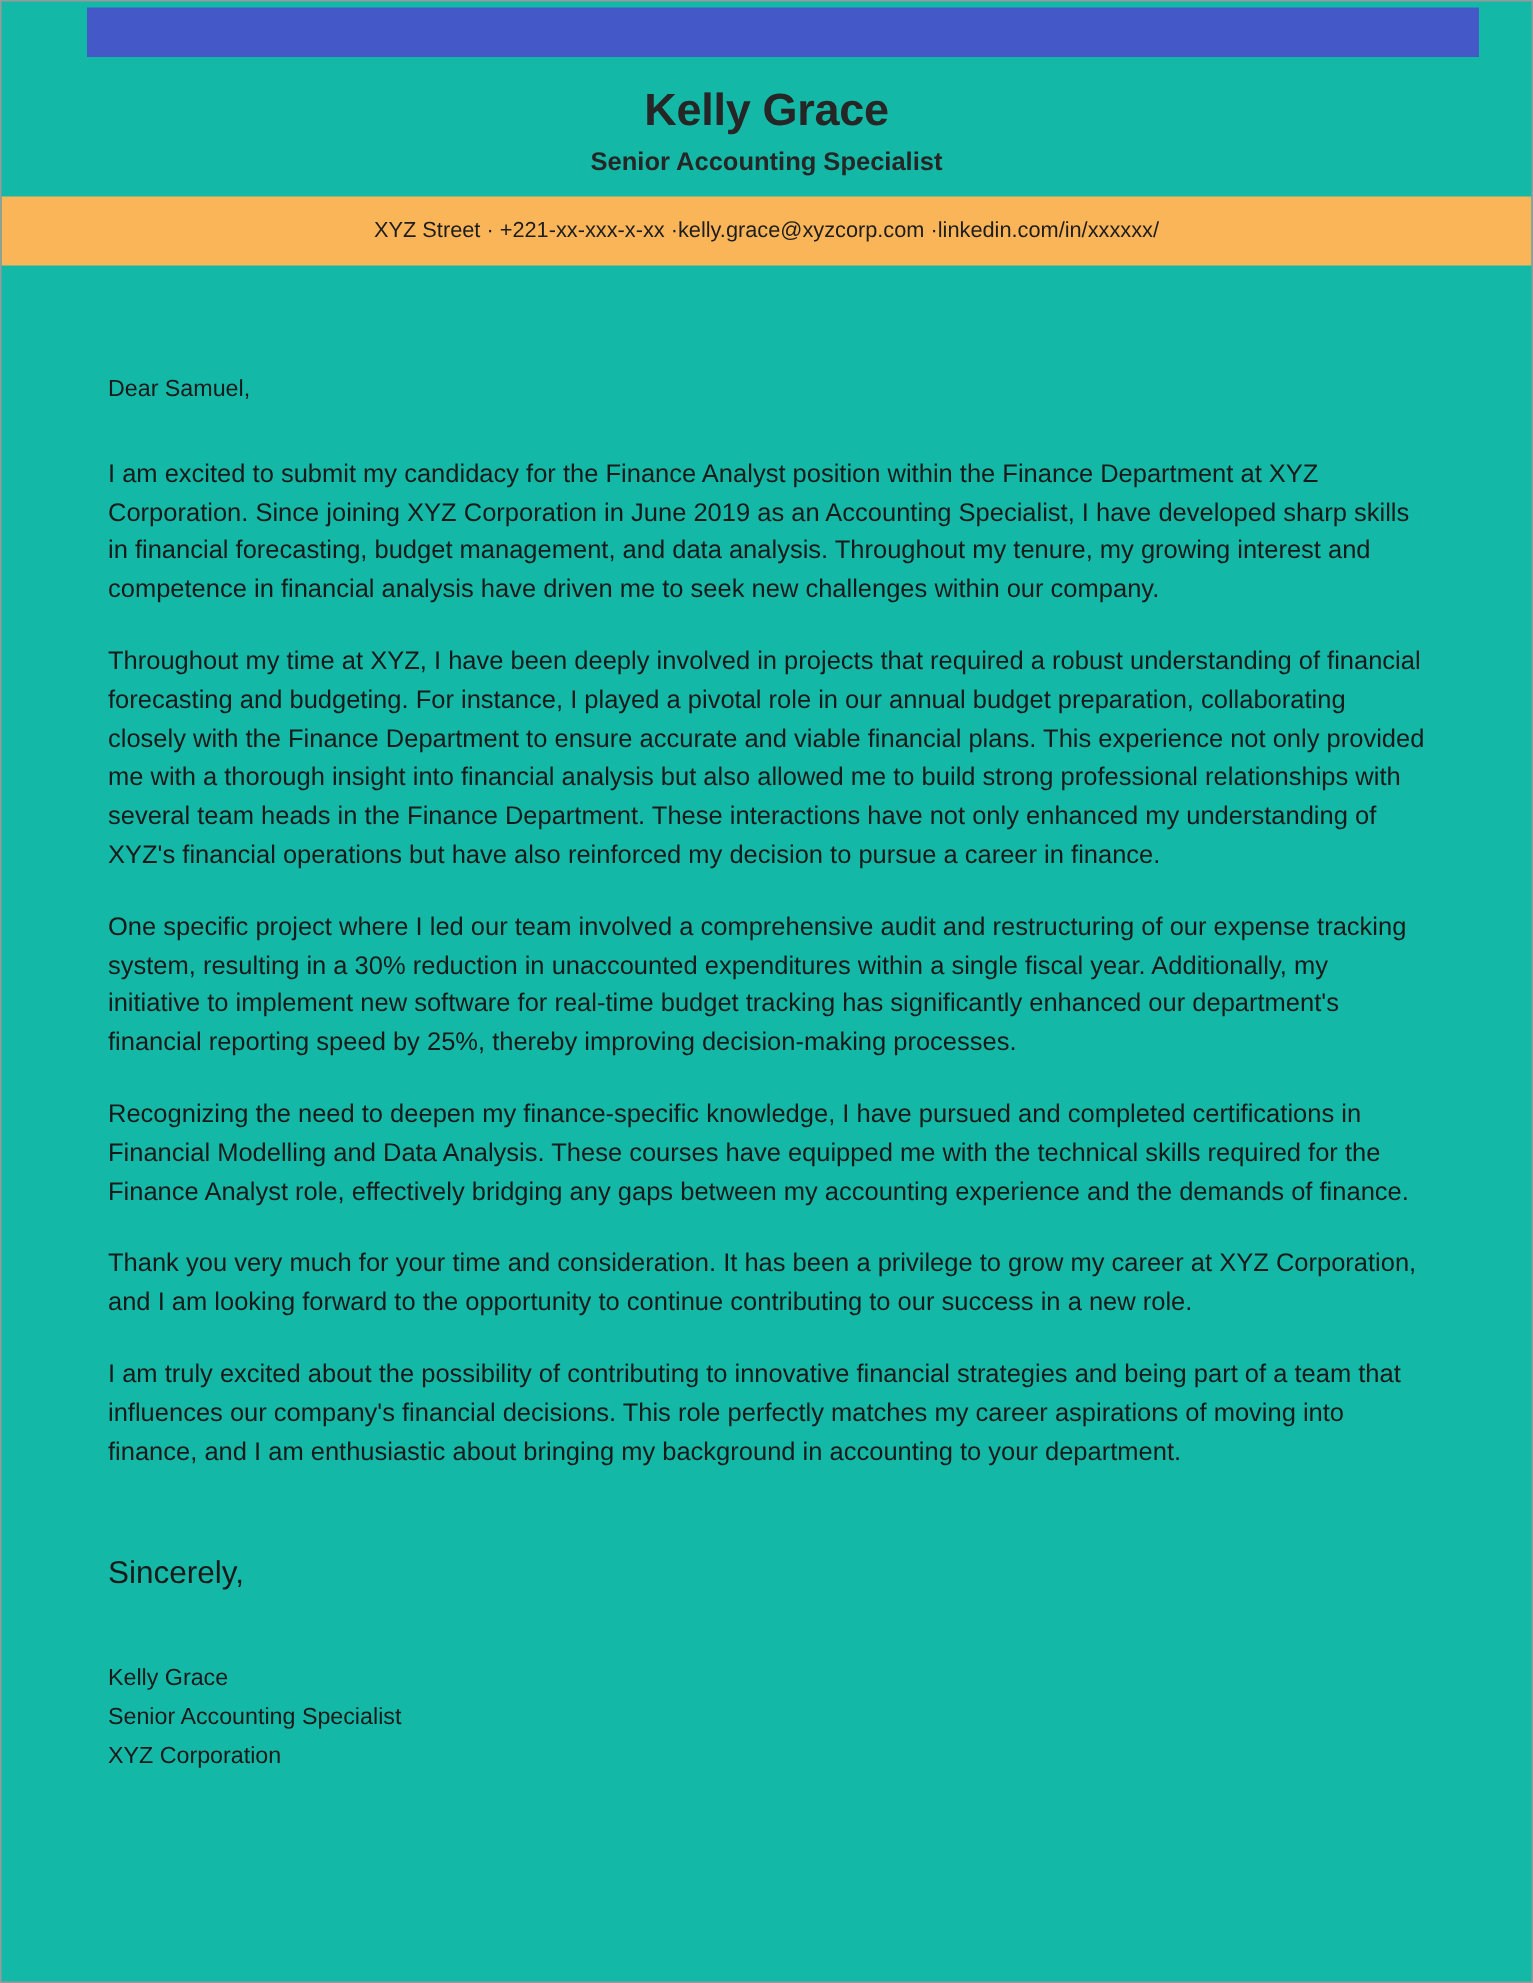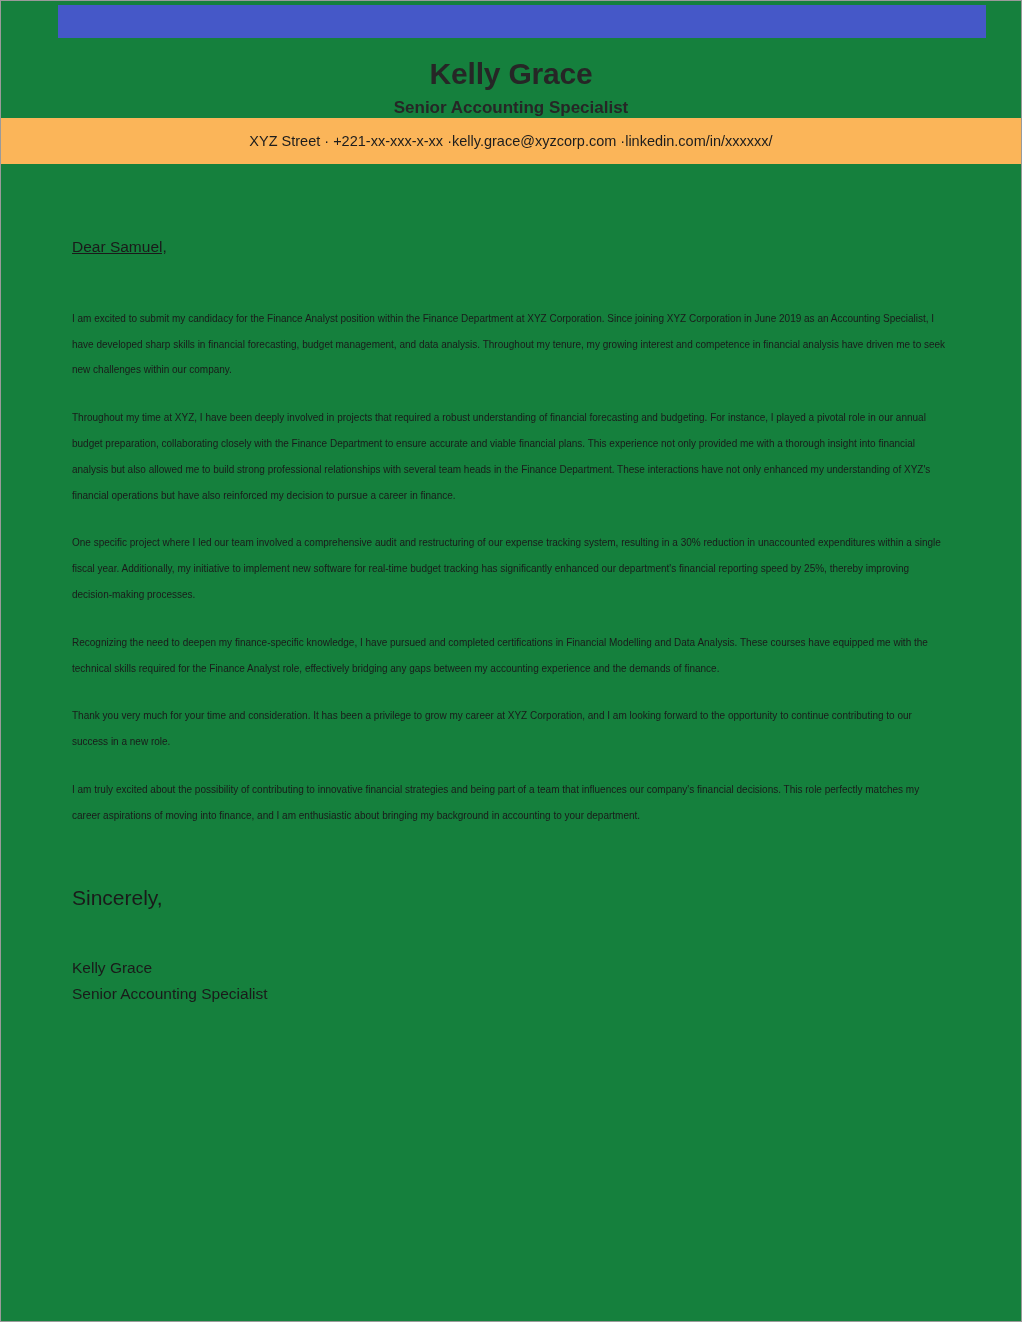--- a/index.html
+++ b/index.html
@@ -12,21 +12,21 @@
     height: 1322px;
     font-family: "Liberation Sans", sans-serif;
     -webkit-font-smoothing: antialiased;
   }
 
   .page {
     position: relative;
     box-sizing: border-box;
     width: 1022px;
     height: 1322px;
-    background: #15803d;
+    background: #14b8a6;
     border: 1px solid #9a9a9a;
     overflow: hidden;
   }
 
   
   .header {
     position: relative;
     width: 100%;
   }
 
@@ -55,20 +55,21 @@
 
   .job-title {
     margin: 6px 0 0 0;
     font-size: 17px;
     font-weight: bold;
     color: #262626;
     line-height: 1.2;
   }
 
   .orange-bar {
+    margin-top: 13px;
     width: 100%;
     height: 46px;
     background: #fbb559;
     display: flex;
     align-items: center;
     justify-content: center;
   }
 
   .contact-line {
     font-size: 14.5px;
@@ -78,26 +79,25 @@
 
   
   .letter-body {
     padding: 70px 71px 0 71px;
   }
 
   .salutation {
     font-size: 15.5px;
     color: #1a1a1a;
     line-height: 26px;
-    margin: 0 0 46px 0;
-    text-decoration: underline;
+    margin: 0 0 30px 0;
   }
 
   .para {
-    font-size: 10px;
+    font-size: 17px;
     color: #1a1a1a;
     line-height: 25.8px;
     margin: 0 0 22px 0;
     text-align: left;
   }
 
   .signoff-block {
     margin-top: 56px;
   }
 
@@ -140,16 +140,17 @@
     <p class="para">Throughout my time at XYZ, I have been deeply involved in projects that required a robust understanding of financial forecasting and budgeting. For instance, I played a pivotal role in our annual budget preparation, collaborating closely with the Finance Department to ensure accurate and viable financial plans. This experience not only provided me with a thorough insight into financial analysis but also allowed me to build strong professional relationships with several team heads in the Finance Department. These interactions have not only enhanced my understanding of XYZ's financial operations but have also reinforced my decision to pursue a career in finance.</p>
     <p class="para">One specific project where I led our team involved a comprehensive audit and restructuring of our expense tracking system, resulting in a 30% reduction in unaccounted expenditures within a single fiscal year. Additionally, my initiative to implement new software for real-time budget tracking has significantly enhanced our department's financial reporting speed by 25%, thereby improving decision-making processes.</p>
     <p class="para">Recognizing the need to deepen my finance-specific knowledge, I have pursued and completed certifications in Financial Modelling and Data Analysis. These courses have equipped me with the technical skills required for the Finance Analyst role, effectively bridging any gaps between my accounting experience and the demands of finance.</p>
     <p class="para">Thank you very much for your time and consideration. It has been a privilege to grow my career at XYZ Corporation, and I am looking forward to the opportunity to continue contributing to our success in a new role.</p>
     <p class="para">I am truly excited about the possibility of contributing to innovative financial strategies and being part of a team that influences our company's financial decisions. This role perfectly matches my career aspirations of moving into finance, and I am enthusiastic about bringing my background in accounting to your department.</p>
 
     <div class="signoff-block">
       <p class="signoff">Sincerely,</p>
       <p class="sig-line">Kelly Grace</p>
       <p class="sig-line">Senior Accounting Specialist</p>
+      <p class="sig-line">XYZ Corporation</p>
     </div>
   </div>
 
 </div>
 
 </body></html>

